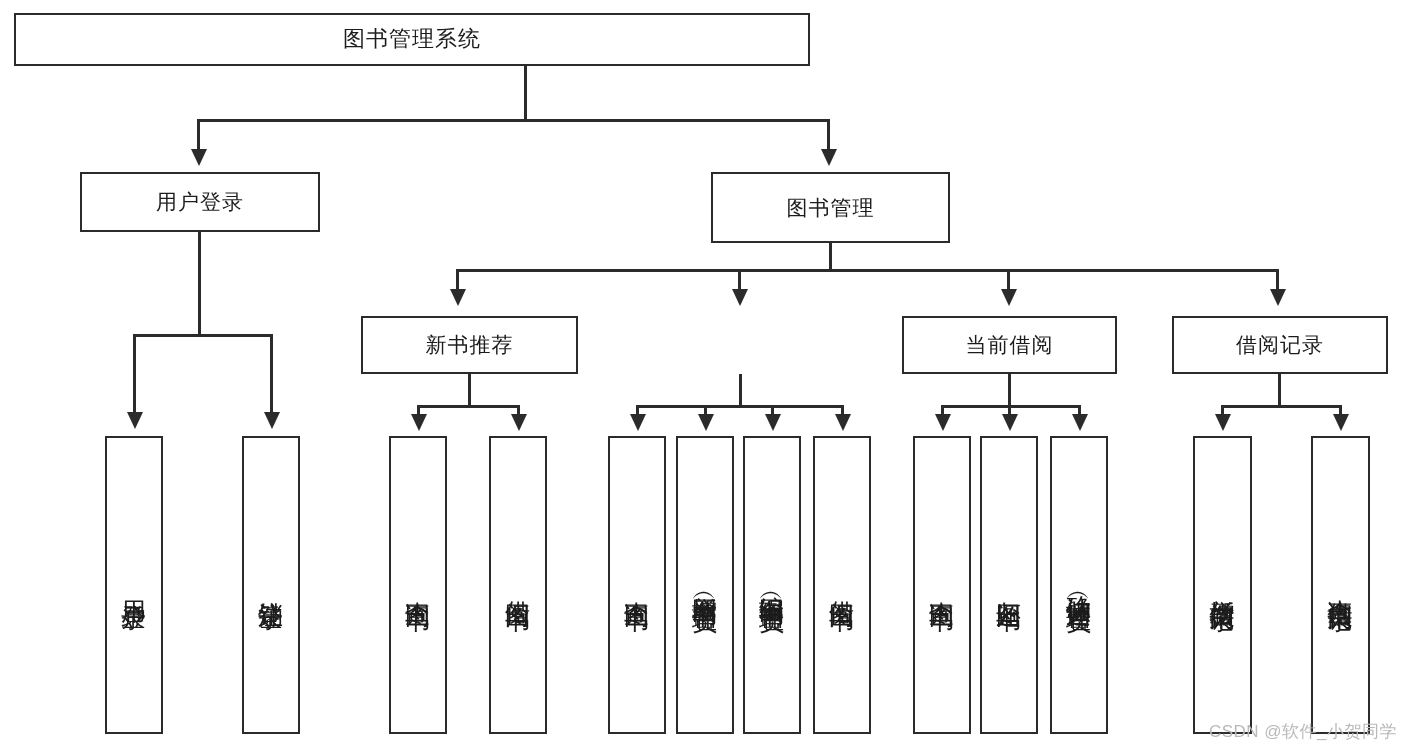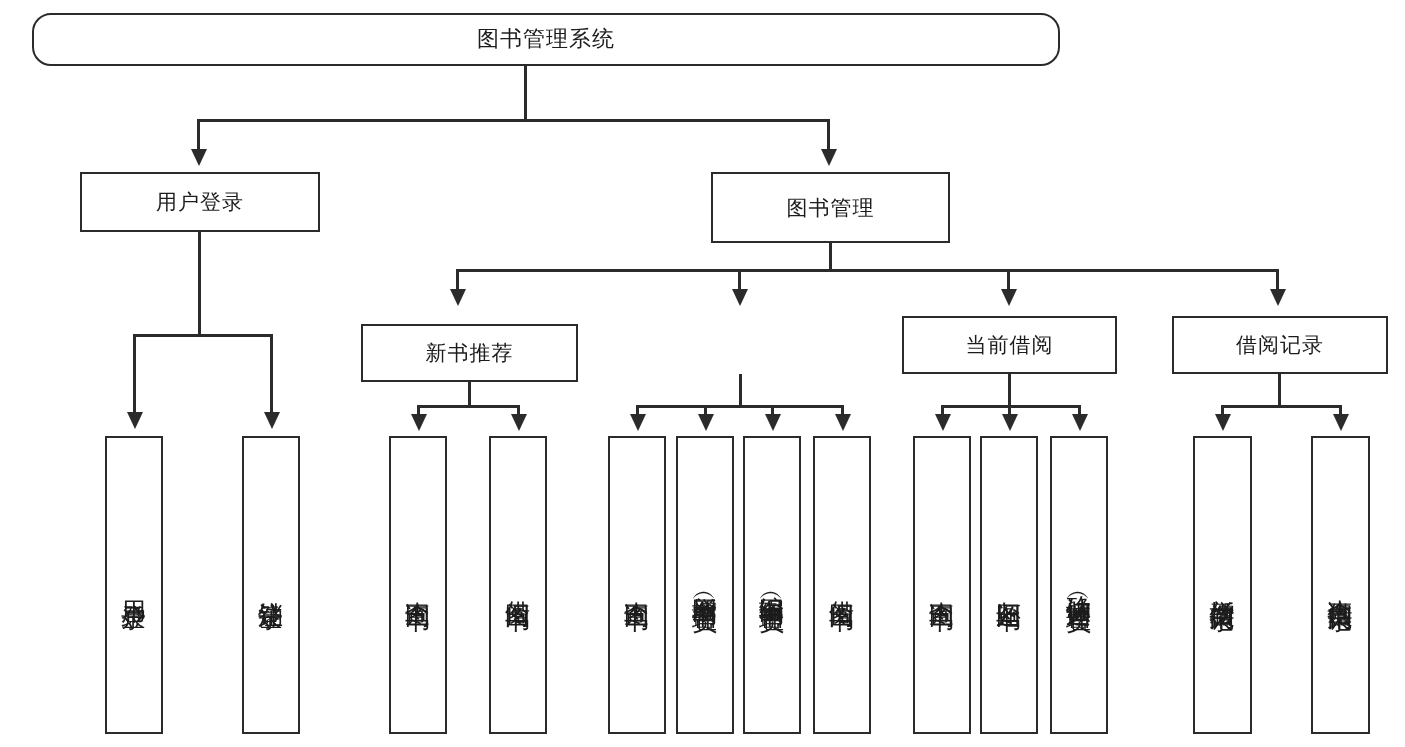--- a/index.html
+++ b/index.html
@@ -68,21 +68,21 @@
     white-space:nowrap;
     z-index:5;
     letter-spacing:0.5px;
   }
 </style>
 </head>
 <body>
 
 <div id="diagram">
 
-  <div class="node horiz root" style="left:32px;top:13px;width:1028px;height:53px;border-radius:19px;">
+  <div class="node horiz root" style="left:14px;top:13px;width:796px;height:53px;">
     <span>图书管理系统</span>
   </div>
 
   <div class="ln v" style="left:524px;top:66px;width:3px;height:53px;"></div>
 
   <div class="ln h" style="left:197px;top:119px;width:632px;height:3px;"></div>
 
   <div class="ln v" style="left:197px;top:119px;width:3px;height:32px;"></div>
   <div class="arrow" style="left:191px;top:149px;"></div>
 
@@ -107,21 +107,21 @@
   <div class="ln h" style="left:456px;top:269px;width:823px;height:3px;"></div>
   <div class="ln v" style="left:456px;top:269px;width:3px;height:22px;"></div>
   <div class="arrow" style="left:450px;top:289px;"></div>
   <div class="ln v" style="left:738px;top:269px;width:3px;height:22px;"></div>
   <div class="arrow" style="left:732px;top:289px;"></div>
   <div class="ln v" style="left:1007px;top:269px;width:3px;height:22px;"></div>
   <div class="arrow" style="left:1001px;top:289px;"></div>
   <div class="ln v" style="left:1276px;top:269px;width:3px;height:22px;"></div>
   <div class="arrow" style="left:1270px;top:289px;"></div>
 
-  <div class="node horiz" style="left:361px;top:316px;width:217px;height:58px;margin-top:8px;">
+  <div class="node horiz" style="left:361px;top:316px;width:217px;height:58px;">
     <span>新书推荐</span>
   </div>
   <div class="node horiz" style="left:1172px;top:316px;width:216px;height:58px;">
     <span>借阅记录</span>
   </div>
   <div class="node horiz" style="left:902px;top:316px;width:215px;height:58px;">
     <span>当前借阅</span>
   </div>
 
   <div class="ln v" style="left:468px;top:374px;width:3px;height:33px;"></div>
@@ -195,14 +195,15 @@
     <span>确认归还（管理员）</span>
   </div>
 
   <div class="node vert" style="left:1193px;top:436px;width:59px;height:298px;">
     <span>新增借阅记录</span>
   </div>
   <div class="node vert" style="left:1311px;top:436px;width:59px;height:298px;">
     <span>查询借阅记录</span>
   </div>
 
+  <div id="watermark">CSDN @软件_小贺同学</div>
 
 </div>
 
 </body></html>

